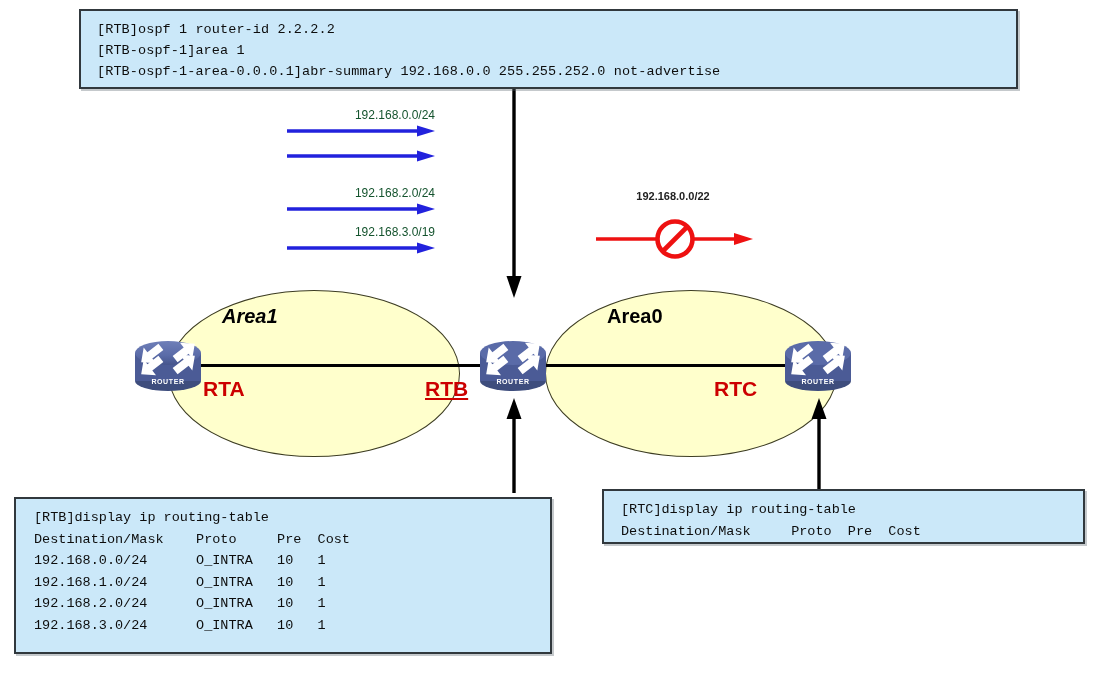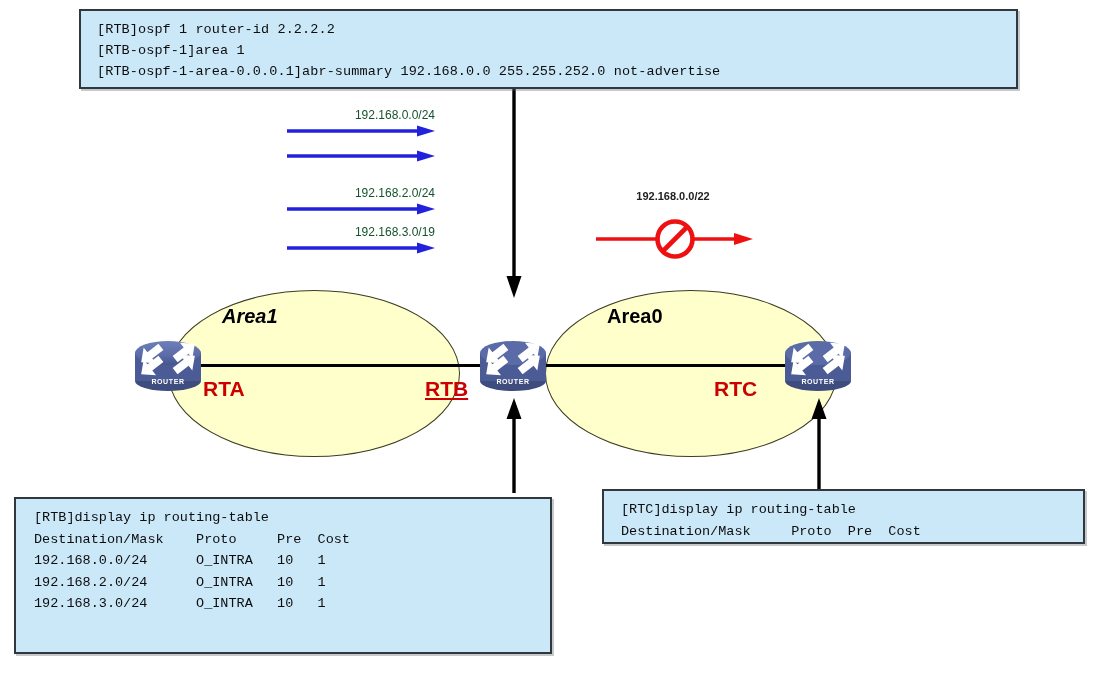--- a/index.html
+++ b/index.html
@@ -245,20 +245,21 @@
     <svg width="20" height="95" viewBox="0 0 20 95" xmlns="http://www.w3.org/2000/svg">
       <line x1="9" y1="95" x2="9" y2="16" stroke="#000000" stroke-width="3.4"></line>
       <polygon points="9,0 1.5,21 16.5,21" fill="#000000"></polygon>
     </svg>
   </div>
 
   <div class="cli-box" id="rtb-cli">
     <div class="rt-row">[RTB]display ip routing-table</div>
     <div class="rt-row">Destination/Mask    Proto     Pre  Cost</div>
     <div class="rt-row">192.168.0.0/24      O_INTRA   10   1</div>
+    <div class="rt-row">192.168.1.0/24      O_INTRA   10   1</div>
     <div class="rt-row">192.168.2.0/24      O_INTRA   10   1</div>
     <div class="rt-row">192.168.3.0/24      O_INTRA   10   1</div>
   </div>
 
   <div class="cli-box" id="rtc-cli">
     <div class="rt-row">[RTC]display ip routing-table</div>
     <div class="rt-row">Destination/Mask     Proto  Pre  Cost</div>
   </div>
 
 </div>

